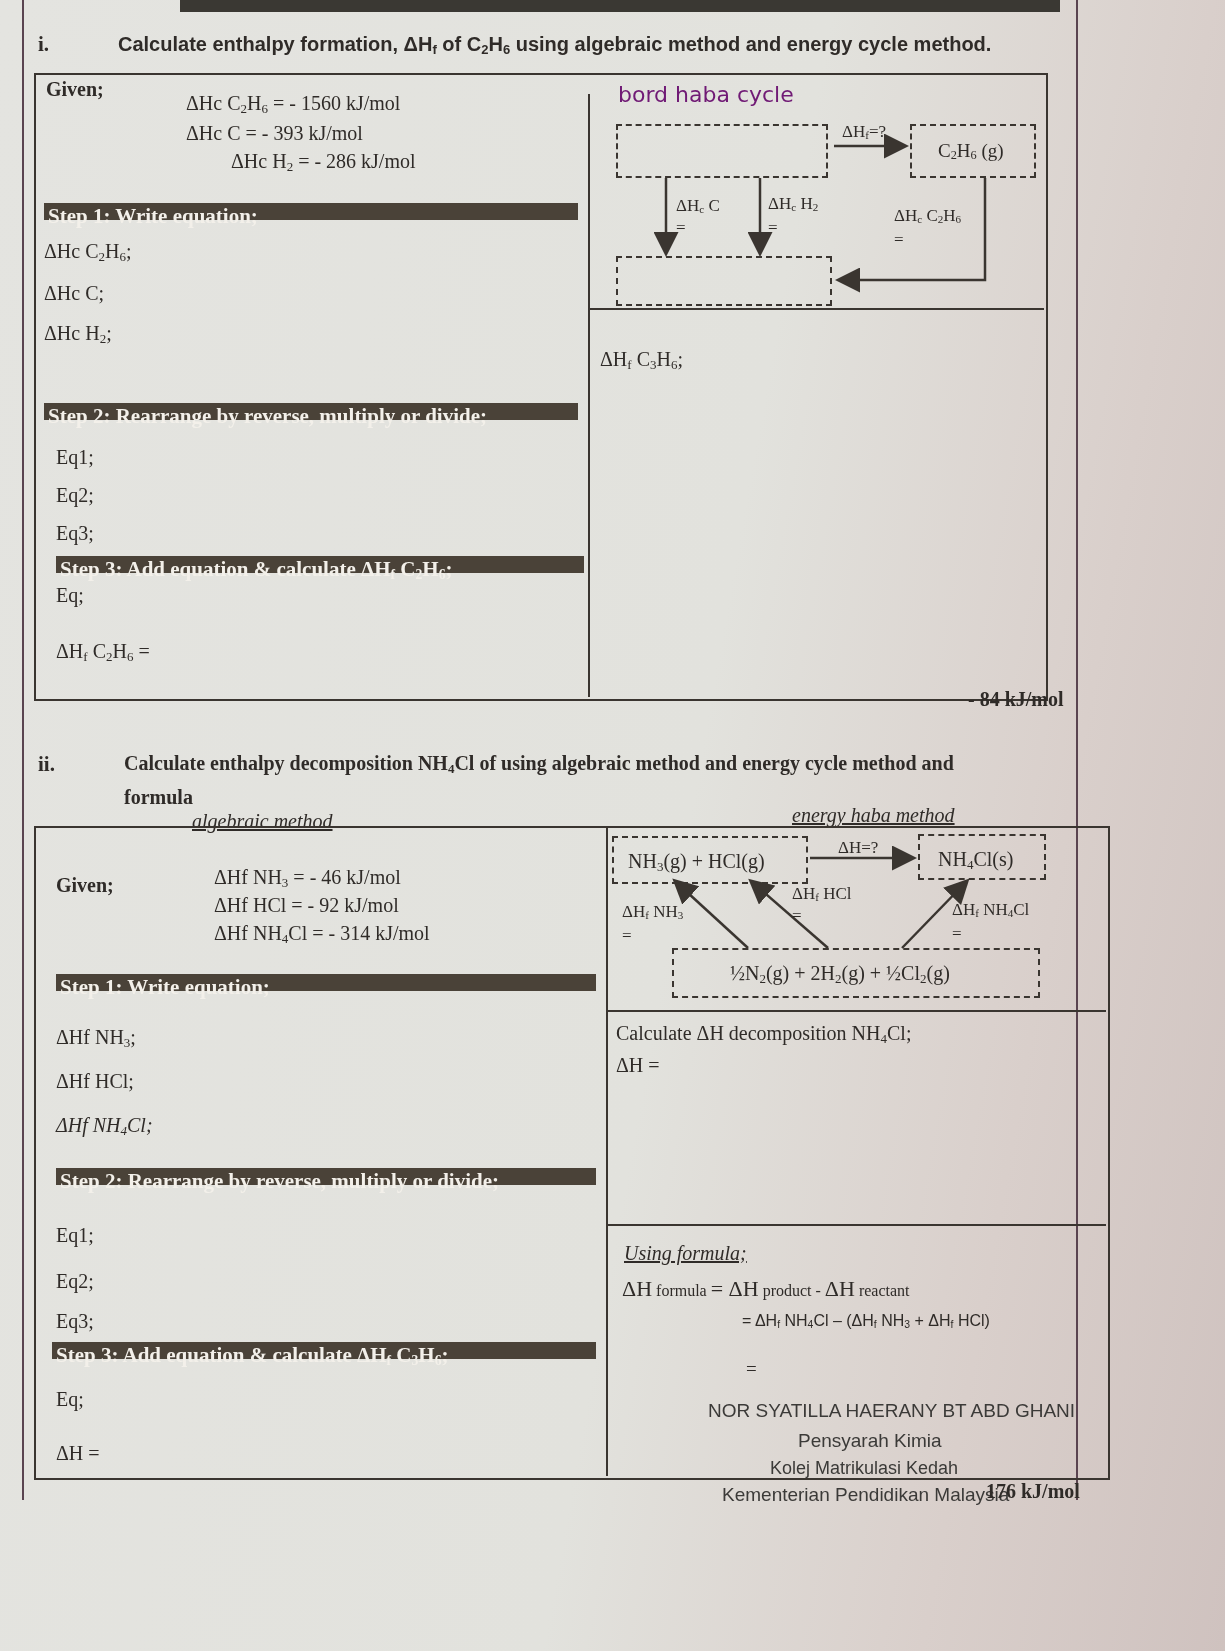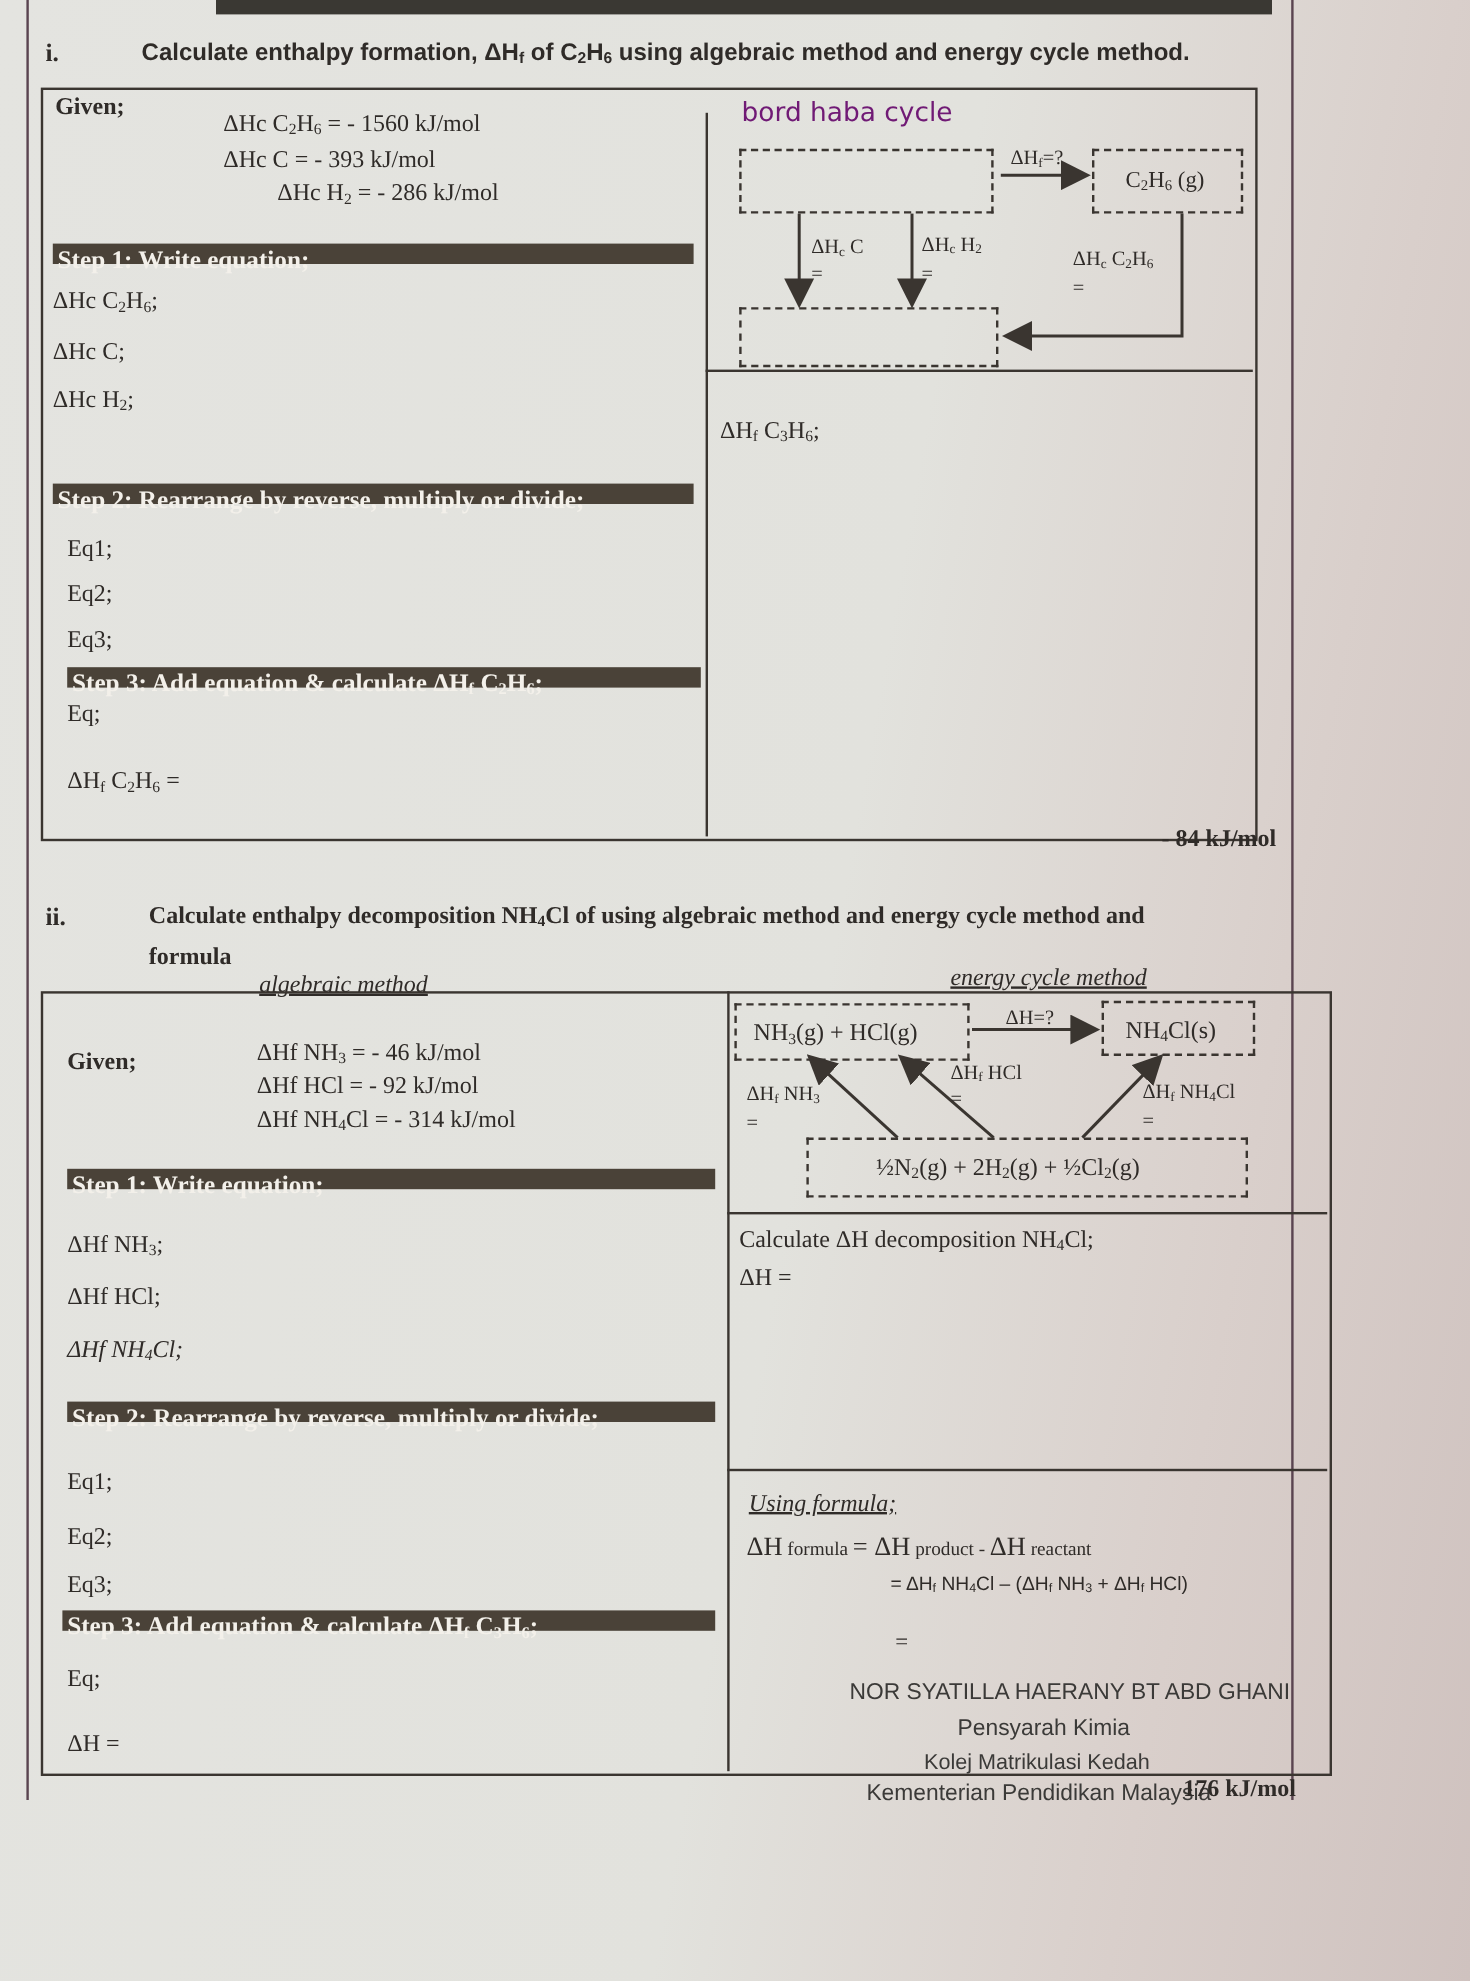--- a/index.html
+++ b/index.html
@@ -92,22 +92,22 @@
 
   <line x1="810" y1="858" x2="912" y2="858" stroke="#3a3530" stroke-width="2.5" marker-end="url(#ah)"></line>
   <line x1="748" y1="948" x2="676" y2="882" stroke="#3a3530" stroke-width="2.5" marker-end="url(#ah)"></line>
   <line x1="828" y1="948" x2="752" y2="882" stroke="#3a3530" stroke-width="2.5" marker-end="url(#ah)"></line>
   <line x1="902" y1="948" x2="966" y2="882" stroke="#3a3530" stroke-width="2.5" marker-end="url(#ah)"></line>
 </svg>
 
 <div class="abs bold t21" style="left:38px;top:752px;">ii.</div>
 <div class="abs bold t20" style="left:124px;top:752px;">Calculate enthalpy decomposition NH<sub>4</sub>Cl of using algebraic method and energy cycle method and</div>
 <div class="abs bold t20" style="left:124px;top:786px;">formula</div>
-<div class="abs ital ul t20" style="left:216px;top:810px;">algebraic method</div>
-<div class="abs ital ul t20" style="left:792px;top:804px;">energy cycle method</div>
+<div class="abs ital ul t20" style="left:192px;top:810px;">algebraic method</div>
+<div class="abs ital ul t20" style="left:792px;top:804px;">energy haba method</div>
 
 <div class="box" style="left:34px;top:826px;width:1072px;height:650px;"></div>
 <div class="vline" style="left:606px;top:826px;height:650px;"></div>
 <div class="hline" style="left:606px;top:1010px;width:500px;"></div>
 <div class="hline" style="left:606px;top:1224px;width:500px;"></div>
 
 <div class="abs bold t20" style="left:56px;top:874px;">Given;</div>
 <div class="abs t20" style="left:214px;top:866px;">ΔHf NH<sub>3</sub> = - 46 kJ/mol</div>
 <div class="abs t20" style="left:214px;top:894px;">ΔHf HCl = - 92 kJ/mol</div>
 <div class="abs t20" style="left:214px;top:922px;">ΔHf NH<sub>4</sub>Cl = - 314 kJ/mol</div>

